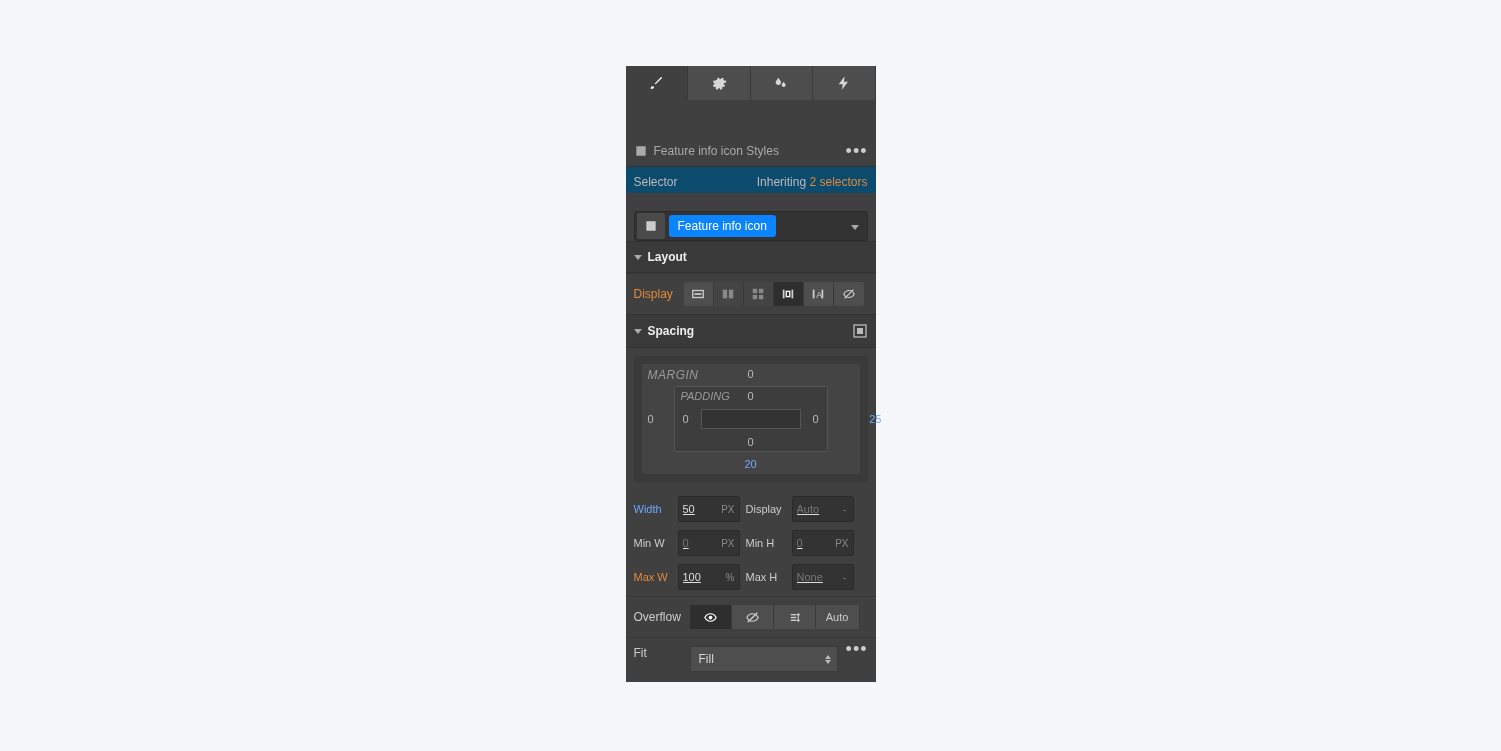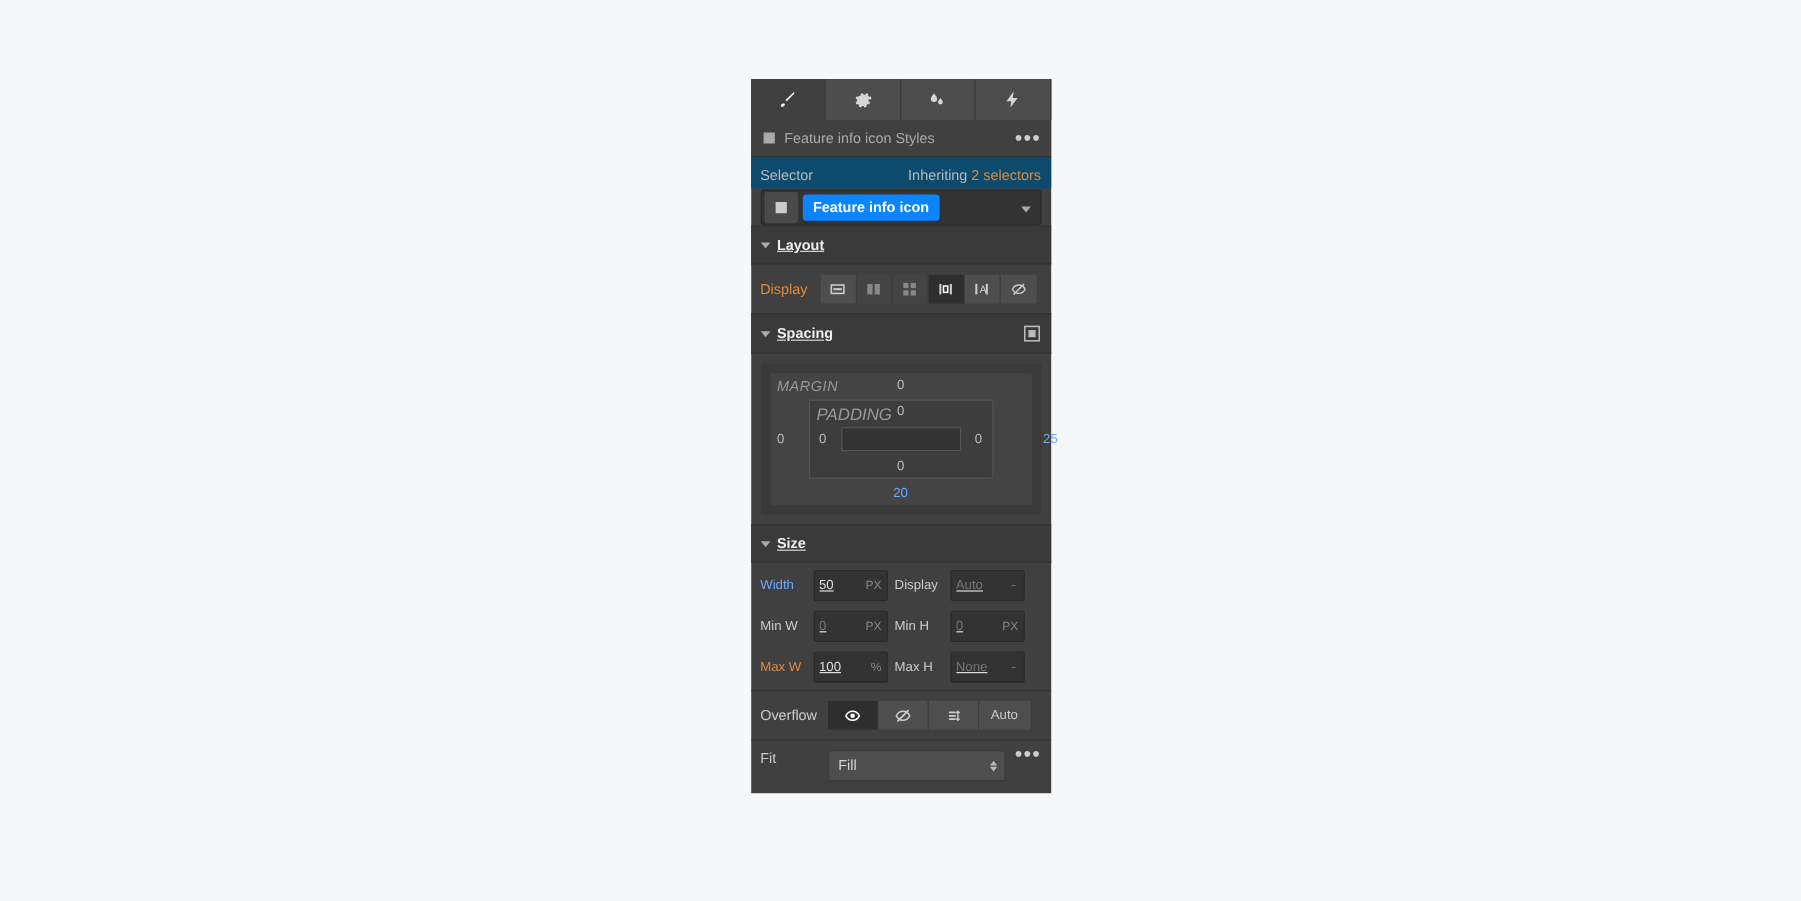--- a/index.html
+++ b/index.html
@@ -3,36 +3,36 @@
 <meta charset="utf-8">
 <style>
 * { box-sizing: border-box; margin: 0; padding: 0; font-family: -apple-system, BlinkMacSystemFont, "Segoe UI", Arial, sans-serif; }
 body { background: #f6f7f9; width: 1501px; height: 751px; display: flex; align-items: flex-start; justify-content: center; padding-top: 66px; }
 .panel { width: 250px; background: #404040; color: #d6d6d6; font-size: 12px; }
 .tabs { display: flex; height: 34px; background: #404040; }
 .tab { flex: 1; display: flex; align-items: center; justify-content: center; background: #4d4d4d; border-right: 1px solid #3a3a3a; cursor: pointer; }
 .tab.active { background: #404040; }
 .tab svg { width: 16px; height: 16px; fill: #d6d6d6; }
 .tab.active svg { fill: #fff; }
-.header-row { display: flex; align-items: center; padding: 8px 8px; background: #404040; border-bottom: 1px solid #333; }
+.header-row { display: flex; align-items: center; padding: 8px 8px; background: #404040; border-bottom: 1px solid #333; margin-top: 36px; }
 .header-row .hicon { width: 14px; height: 14px; margin-right: 6px; fill: #aaa; }
 .header-row .htxt { color: #aaa; flex: 1; }
 .more-dots { color: #ccc; font-size: 18px; line-height: 6px; letter-spacing: 1px; cursor: pointer; }
 .selector-row { padding: 8px 8px 4px 8px; display: flex; justify-content: space-between; align-items: center; background: #0c4a6e; }
 .selector-row .lbl { color: #bbb; }
 .inh { color: #bbb; }
 .inh .orange { color: #e08a3c; }
-.selector-pill { margin: 1px 8px 0 8px; display: flex; align-items: center; background: #333; border: 1px solid #2a2a2a; border-radius: 3px; height: 30px; font-weight: bold; }
+.selector-pill { margin: 18px 8px 0 8px; display: flex; align-items: center; background: #333; border: 1px solid #2a2a2a; border-radius: 3px; height: 30px; }
 .sel-icon { width: 28px; height: 26px; margin: 2px; display: flex; align-items: center; justify-content: center; background: #4a4a4a; border-radius: 2px; }
 .sel-icon svg { width: 14px; height: 14px; fill: #ccc; }
 .sel-chip { background: #0a84ff; color: #fff; padding: 4px 9px; border-radius: 3px; margin-left: 2px; }
 .sel-caret { margin-left: auto; margin-right: 8px; }
 .caret-down { width: 0; height: 0; border-left: 4px solid transparent; border-right: 4px solid transparent; border-top: 5px solid #aaa; display: inline-block; }
 .count-row { padding: 8px 8px 10px 8px; color: #999; background: #404040; border-bottom: 1px solid #333; }
-.section-head { display: flex; align-items: center; padding: 8px 8px; background: #3a3a3a; border-top: 1px solid #333; border-bottom: 1px solid #333; text-decoration: underline; }
+.section-head { display: flex; align-items: center; padding: 8px 8px; background: #3a3a3a; border-top: 1px solid #333; border-bottom: 1px solid #333; }
 .section-head .title { font-weight: 600; color: #eee; margin-left: 6px; flex: 1; }
 .section-head .rico { width: 16px; height: 16px; fill: #bbb; }
 .row { display: flex; align-items: center; padding: 8px 8px; gap: 6px; border-top: 1px solid #363636; }
 .lbl-o { color: #e08a3c; }
 .lbl-b { color: #6ea8ff; }
 .lbl-n { color: #ccc; }
 .btn-group { display: flex; gap: 0; }
 .dbtn { width: 30px; height: 24px; background: #4e4e4e; display: flex; align-items: center; justify-content: center; border-right: 1px solid #3a3a3a; cursor: pointer; }
 .dbtn:first-child { border-radius: 2px 0 0 2px; }
 .dbtn:last-child { border-radius: 0 2px 2px 0; border-right: none; }
@@ -43,21 +43,21 @@
 .spacing-box { margin: 8px; position: relative; background: #3a3a3a; border-radius: 3px; padding: 8px; height: 126px; }
 .margin-box { position: relative; width: 100%; height: 100%; background: #444; border-radius: 2px; }
 .margin-lbl { position: absolute; top: 4px; left: 6px; font-size: 12px; color: #999; font-style: italic; letter-spacing: 0.5px; }
 .m-val { position: absolute; color: #bbb; font-size: 11px; }
 .m-top { top: 4px; left: 50%; transform: translateX(-50%); }
 .m-bottom { bottom: 4px; left: 50%; transform: translateX(-50%); }
 .m-left { left: 6px; top: 50%; transform: translateY(-50%); }
 .m-right { right: -22px; top: 50%; transform: translateY(-50%); }
 .blue-v { color: #6ea8ff; }
 .padding-box { position: absolute; top: 22px; left: 32px; right: 32px; bottom: 22px; background: #3d3d3d; border: 1px solid #555; border-radius: 2px; }
-.pad-lbl { position: absolute; top: 3px; left: 6px; font-size: 14px; color: #999; font-style: italic; }
+.pad-lbl { position: absolute; top: 3px; left: 6px; font-size: 11px; color: #999; font-style: italic; }
 .p-val { position: absolute; color: #bbb; font-size: 11px; }
 .p-top { top: 3px; left: 50%; transform: translateX(-50%); }
 .p-bottom { bottom: 3px; left: 50%; transform: translateX(-50%); }
 .p-left { left: 8px; top: 50%; transform: translateY(-50%); }
 .p-right { right: 8px; top: 50%; transform: translateY(-50%); }
 .inner-box { position: absolute; top: 22px; left: 26px; right: 26px; bottom: 22px; background: #333; border: 1px solid #555; }
 .size-grid { padding: 6px 8px; display: grid; grid-template-columns: 38px 62px 40px 62px; row-gap: 8px; column-gap: 6px; align-items: center; }
 .size-grid .slbl { font-size: 11px; }
 .inp { position: relative; height: 26px; background: #333; border: 1px solid #2a2a2a; border-radius: 2px; display: flex; align-items: center; padding: 0 4px; }
 .inp input { width: 100%; background: transparent; border: none; color: #ddd; font-size: 11px; outline: none; text-decoration: underline; }
@@ -194,24 +194,20 @@
         <span class="pad-lbl">PADDING</span>
         <span class="p-val p-top">0</span>
         <span class="p-val p-bottom">0</span>
         <span class="p-val p-left">0</span>
         <span class="p-val p-right">0</span>
         <div class="inner-box"></div>
       </div>
     </div>
   </div>
 
-  <div class="section-head">
-    <span class="caret-down"></span>
-    <span class="title">Size</span>
-  </div>
   <div class="size-grid">
     <span class="slbl lbl-b">Width</span>
     <div class="inp">
         <input value="50" style="">
         <span class="unit">PX</span>
       </div>
     <span class="slbl lbl-n">Display</span>
     <div class="inp">
         <input placeholder="Auto" style="">
         <span class="dash">-</span>

